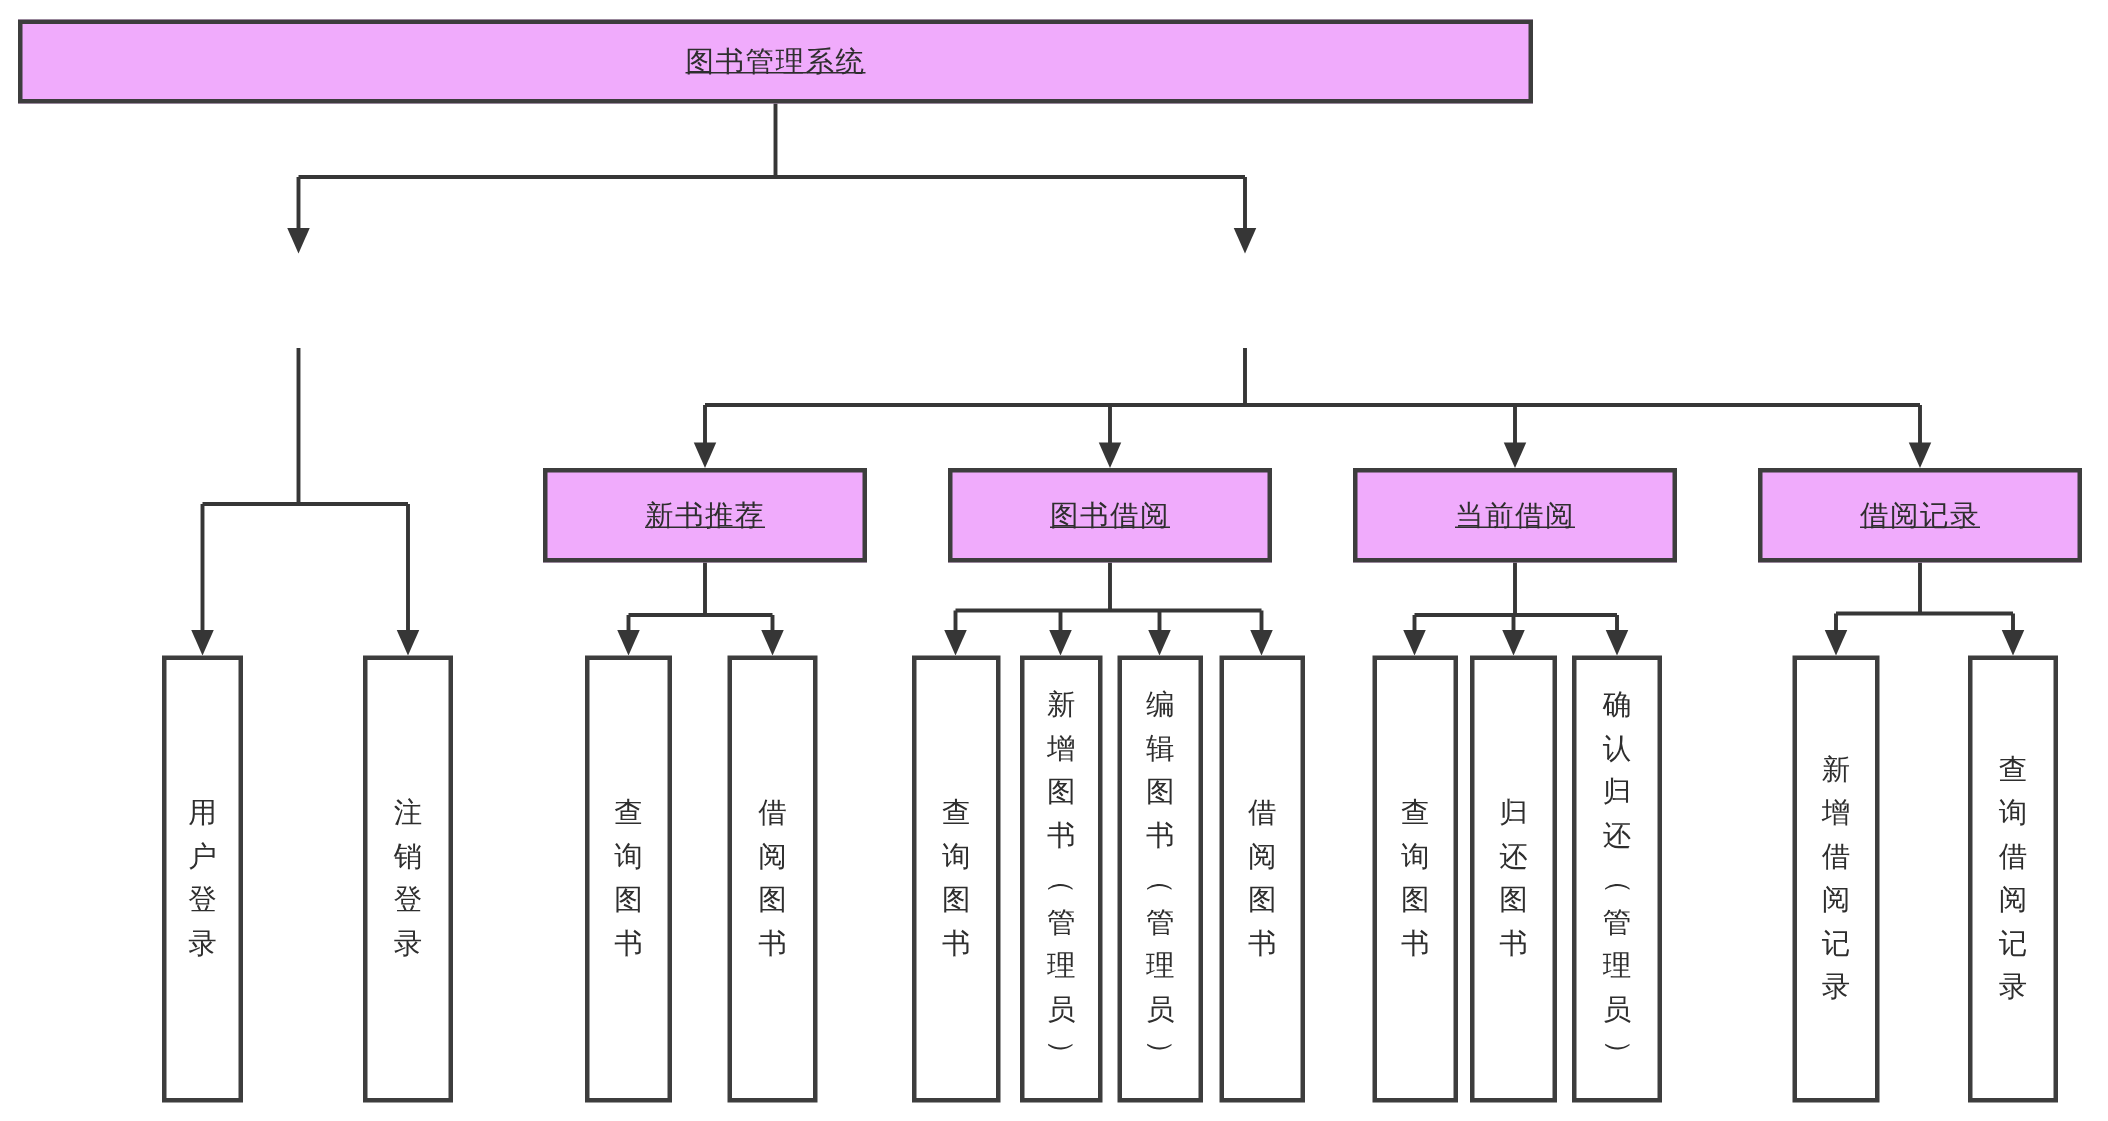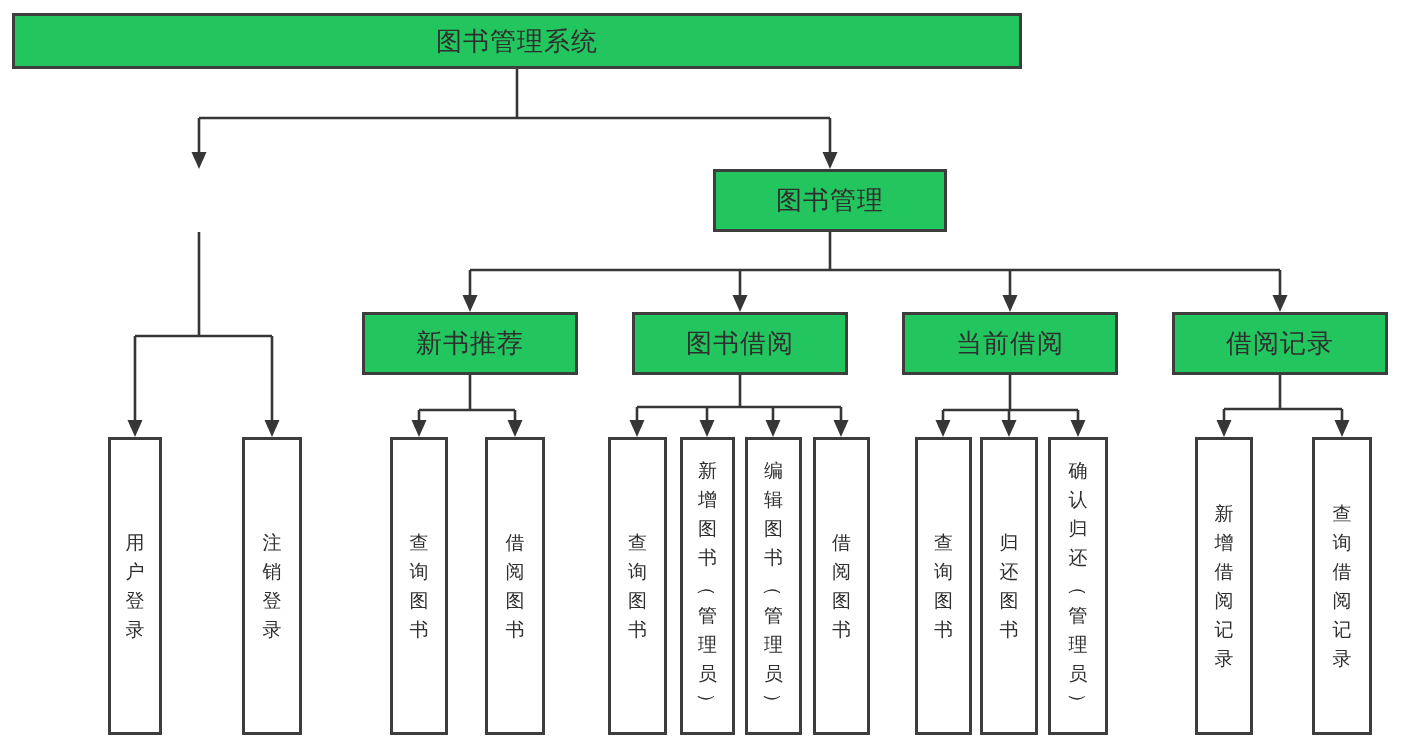--- a/index.html
+++ b/index.html
@@ -9,24 +9,24 @@
     --watermark:#b3b3b3;
     --bg:#ffffff;
   }
   html,body{margin:0;padding:0;background:var(--bg);}
   body{font-family:"Liberation Sans","DejaVu Sans",sans-serif;color:var(--text);}
   .stage{position:relative;width:1405px;height:747px;background:var(--bg);overflow:hidden;}
   .connectors{position:absolute;left:0;top:0;z-index:1;}
   .connectors .wire{stroke:var(--line);stroke-width:2.6;fill:none;}
   .connectors polygon{fill:var(--line);stroke:none;}
   .node{
-    position:absolute;z-index:2;box-sizing:border-box;background:#22c55e;
+    position:absolute;z-index:2;box-sizing:border-box;background:#f0abfc;
     border:3px solid var(--border);
     display:flex;align-items:center;justify-content:center;
-    font-size:26px;letter-spacing:1px;color:var(--text);
+    font-size:19px;letter-spacing:1px;color:var(--text);text-decoration:underline;
   }
   .leaf{
     position:absolute;z-index:2;box-sizing:border-box;background:#fff;
     border:3px solid var(--border);
     top:437px;height:298px;
     display:flex;flex-direction:column;align-items:center;justify-content:center;
     font-size:19px;color:var(--text);
   }
   .v-char{display:block;height:29px;line-height:29px;text-align:center;}
   .v-paren{transform:rotate(90deg);}
@@ -92,21 +92,20 @@
     <polygon points="833.5,420 848.5,420 841,437"></polygon>
     <polygon points="935.5,420 950.5,420 943,437"></polygon>
     <polygon points="1001.5,420 1016.5,420 1009,437"></polygon>
     <polygon points="1070.5,420 1085.5,420 1078,437"></polygon>
     <polygon points="1216.5,420 1231.5,420 1224,437"></polygon>
     <polygon points="1334.5,420 1349.5,420 1342,437"></polygon>
   </svg>
 
   <div class="node" style="left:12px;top:13px;width:1010px;height:56px">图书管理系统</div>
 
-  <div class="node" style="left:713px;top:169px;width:234px;height:63px">图书管理</div>
 
   <div class="node" style="left:362px;top:312px;width:216px;height:63px">新书推荐</div>
   <div class="node" style="left:632px;top:312px;width:216px;height:63px">图书借阅</div>
   <div class="node" style="left:902px;top:312px;width:216px;height:63px">当前借阅</div>
   <div class="node" style="left:1172px;top:312px;width:216px;height:63px">借阅记录</div>
 
   <div class="leaf" style="left:108px;width:54px">
       <span class="v-char">用</span>
       <span class="v-char">户</span>
       <span class="v-char">登</span>

